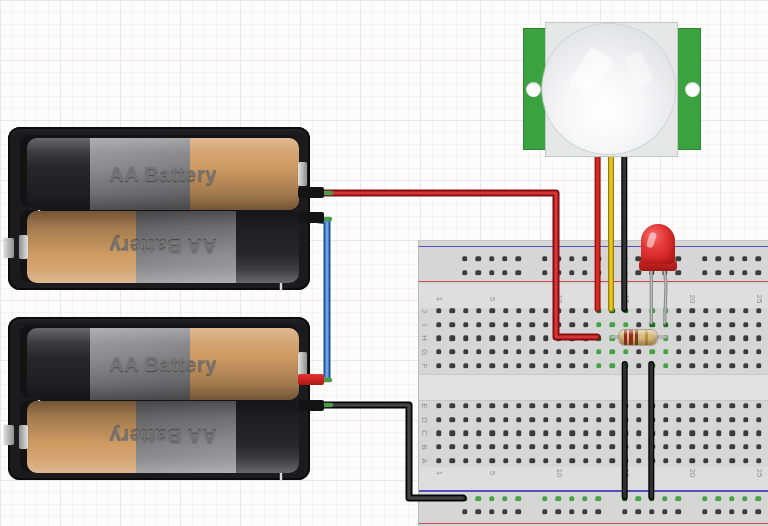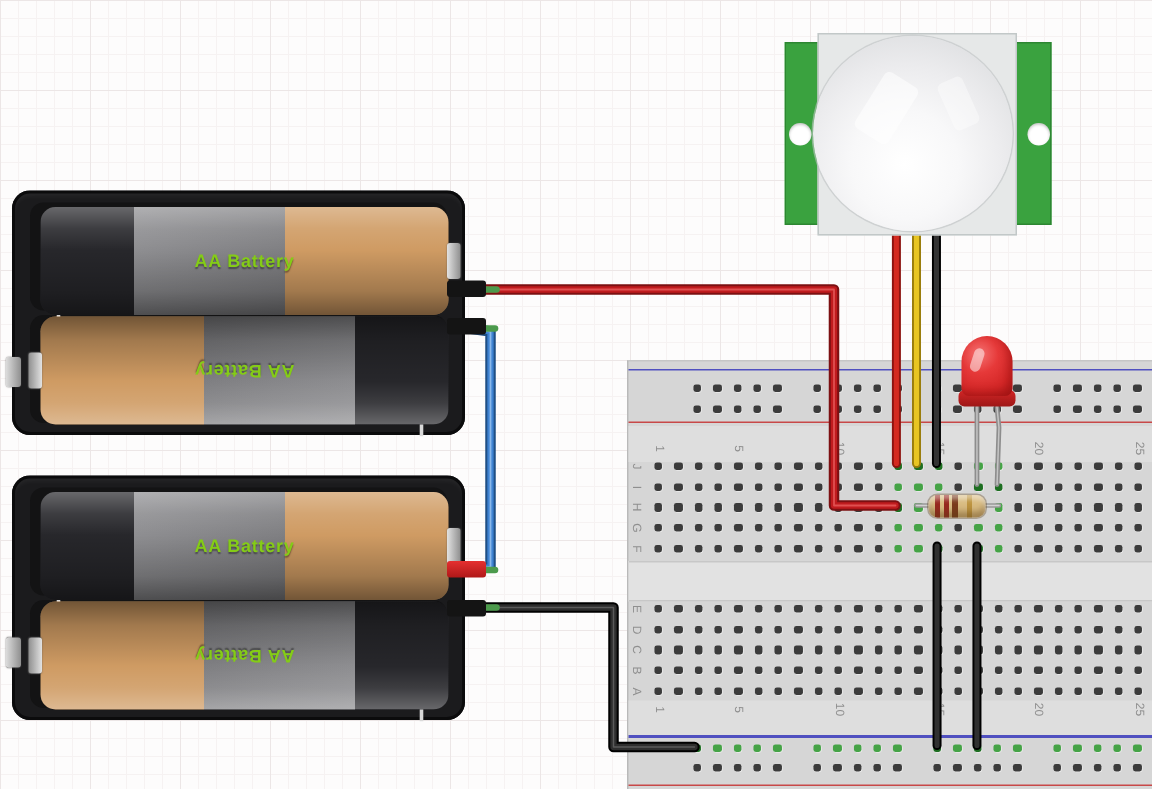--- a/index.html
+++ b/index.html
@@ -15,21 +15,21 @@
   
   .holder{position:absolute;width:302px;height:163px;background:#1b1b1d;border-radius:12px;
     box-shadow:inset 0 0 0 2px #0b0b0c, inset 0 3px 4px rgba(255,255,255,.07);z-index:6;}
   .slot{position:absolute;left:12px;width:278px;height:72px;background:#131314;border-radius:9px;}
   .batt{position:absolute;left:19px;width:272px;height:72px;}
   .batt .body{position:absolute;inset:0;border-radius:10px;overflow:hidden;
     background:linear-gradient(90deg,#27272b 0%,#27272b 23%,#8e8e91 23%,#7f7f82 60%,#cf9b63 60%,#cf9b63 100%);}
   .batt .body:after{content:"";position:absolute;inset:0;
     background:linear-gradient(180deg,rgba(255,255,255,.30) 0%,rgba(255,255,255,.10) 20%,rgba(0,0,0,0) 40%,rgba(0,0,0,.22) 78%,rgba(0,0,0,.45) 100%);}
   .batt .lbl{position:absolute;inset:0;display:flex;align-items:center;justify-content:center;
-    color:#84cc16;font-weight:bold;font-size:12px;letter-spacing:.5px;text-shadow:0 1px 1px rgba(0,0,0,.4);z-index:2;}
+    color:#737373;font-weight:bold;font-size:20px;letter-spacing:.5px;text-shadow:0 1px 1px rgba(0,0,0,.4);z-index:2;}
   .batt .nub{position:absolute;right:-8px;top:24px;width:9px;height:24px;border-radius:2px;
     background:linear-gradient(90deg,#e2e2e2,#8f8f8f);box-shadow:0 0 1px #555;}
   .flipped{transform:rotate(180deg);}
   .spring{position:absolute;width:22px;height:76px;}
   .stub{position:absolute;left:290px;width:26px;height:11px;background:#141414;border-radius:2px;}
   .stub.red{background:linear-gradient(180deg,#e53030,#b01818);}
   .sidetab{position:absolute;left:-4px;width:10px;height:20px;border-radius:2px;
     background:linear-gradient(90deg,#dcdcdc,#8f8f8f);box-shadow:0 0 1px #444;}
   
   #breadboard{position:absolute;left:418px;top:240px;width:350px;height:286px;background:#d6d6d6;

